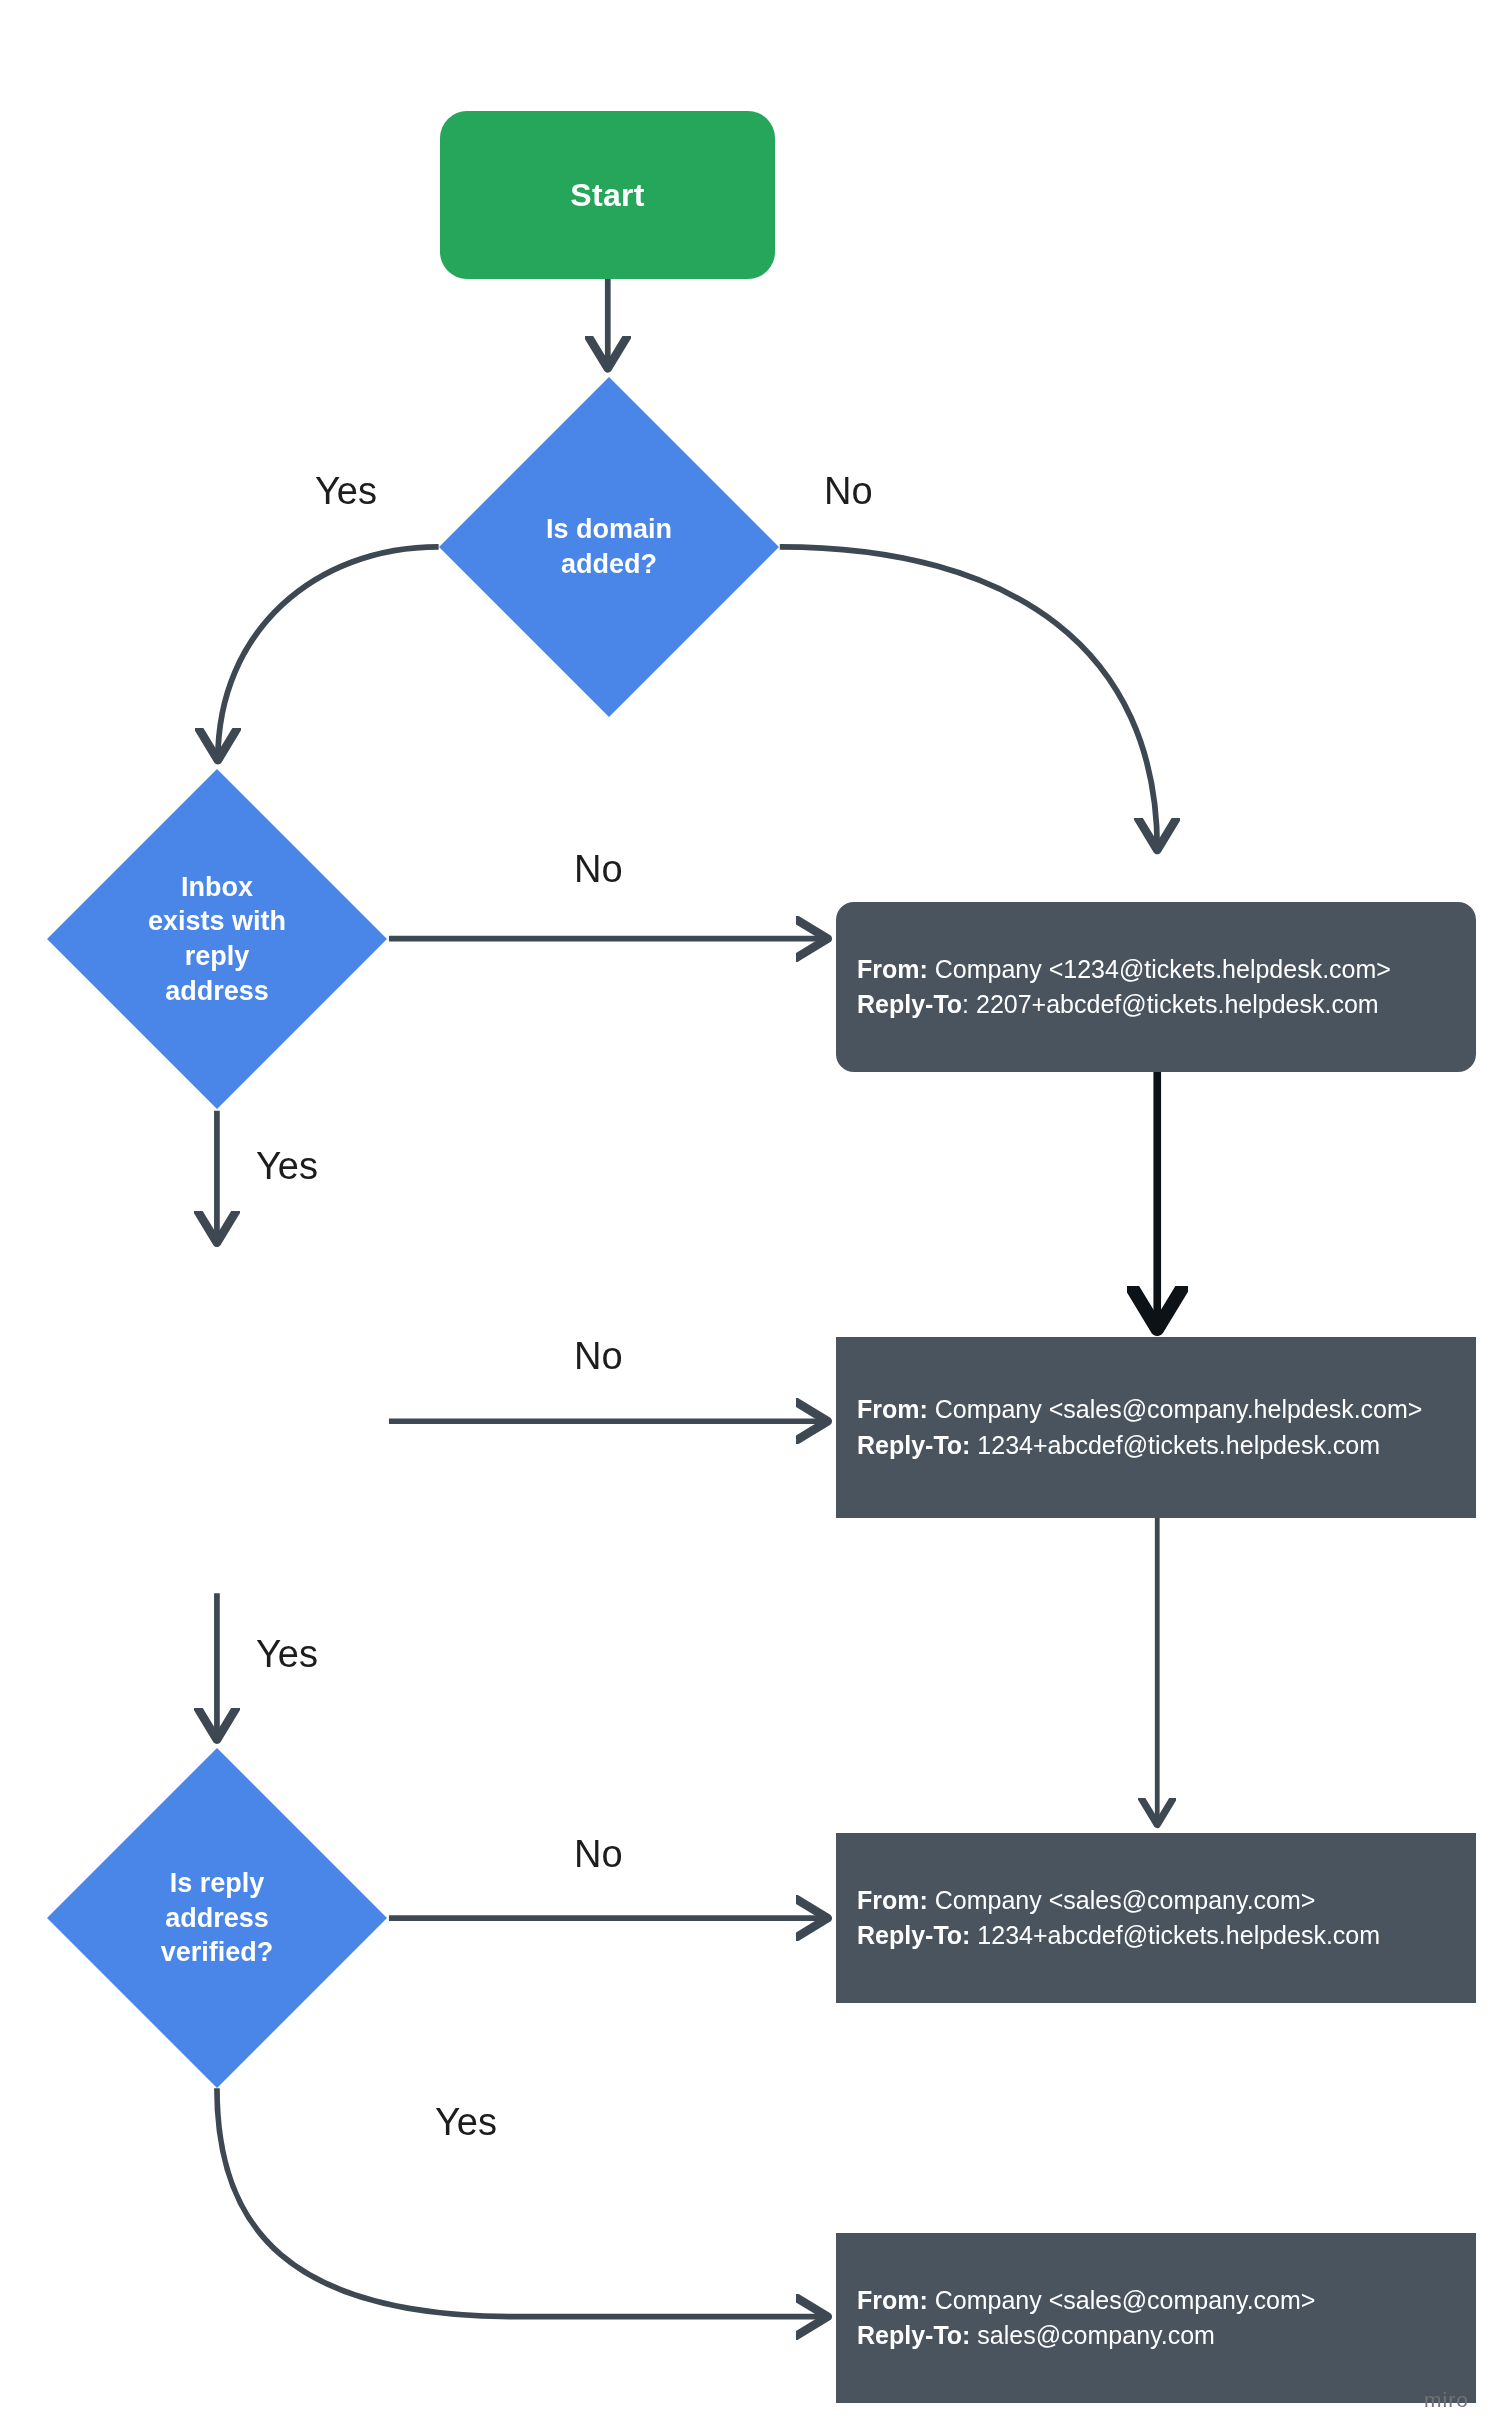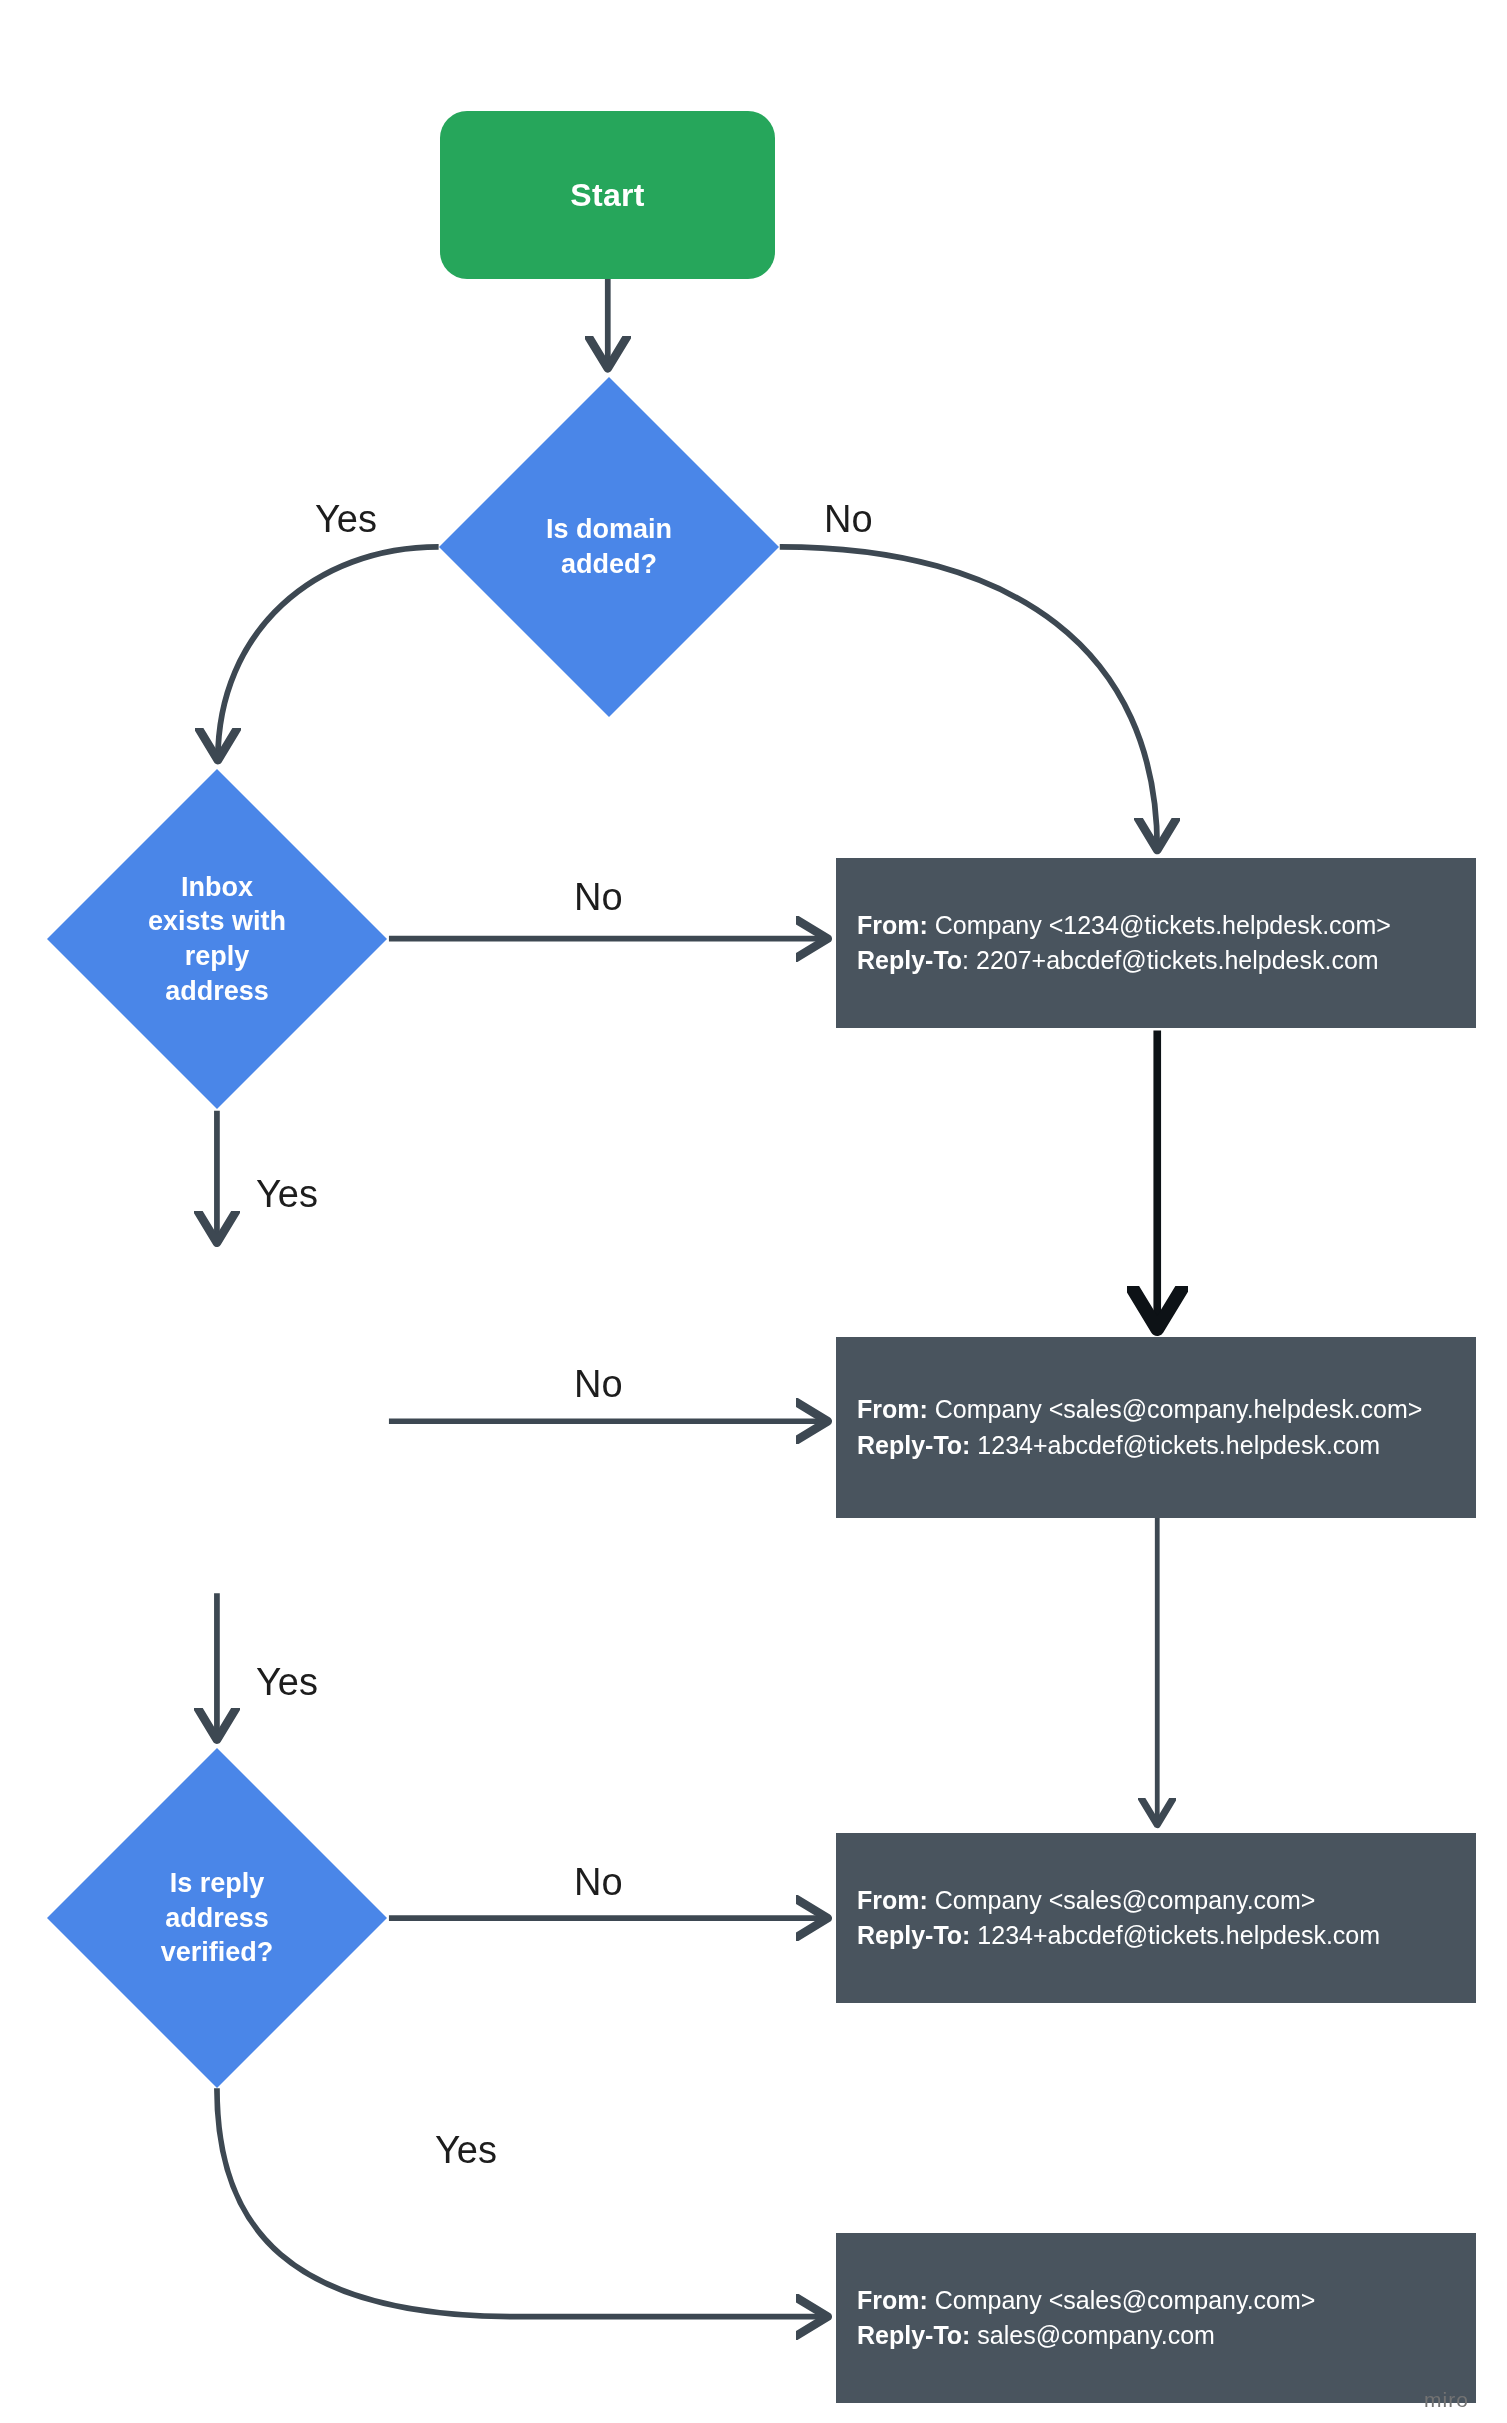--- a/index.html
+++ b/index.html
@@ -32,28 +32,28 @@
   .d2{left:47px;top:769px;}
   .d3{left:47px;top:1251px;}
   .d4{left:47px;top:1748px;}
 
   
   .result{left:836px;width:640px;background:#49545e;display:flex;
           flex-direction:column;justify-content:center;padding:0 21px;}
   .result .line{color:#ffffff;font-size:25px;line-height:1.42;
                 white-space:nowrap;}
   .result .line b{font-weight:bold;}
-  .r1{top:858px;height:170px;}
+  .r1{top:902px;height:170px;border-radius:18px;}
   .r2{top:1337px;height:181px;}
   .r3{top:1833px;height:170px;}
   .r4{top:2233px;height:170px;}
 
   
   .edge-label{position:absolute;color:#1d1d1d;font-size:38px;
-              font-weight:normal;white-space:nowrap;margin-top:28px;}
+              font-weight:normal;white-space:nowrap;}
   .el-yes1{left:315px;top:470px;}
   .el-no1 {left:824px;top:470px;}
   .el-no2 {left:574px;top:848px;}
   .el-yes2{left:256px;top:1145px;}
   .el-no3 {left:574px;top:1335px;}
   .el-yes3{left:256px;top:1633px;}
   .el-no4 {left:574px;top:1833px;}
   .el-yes4{left:435px;top:2101px;}
 
   

